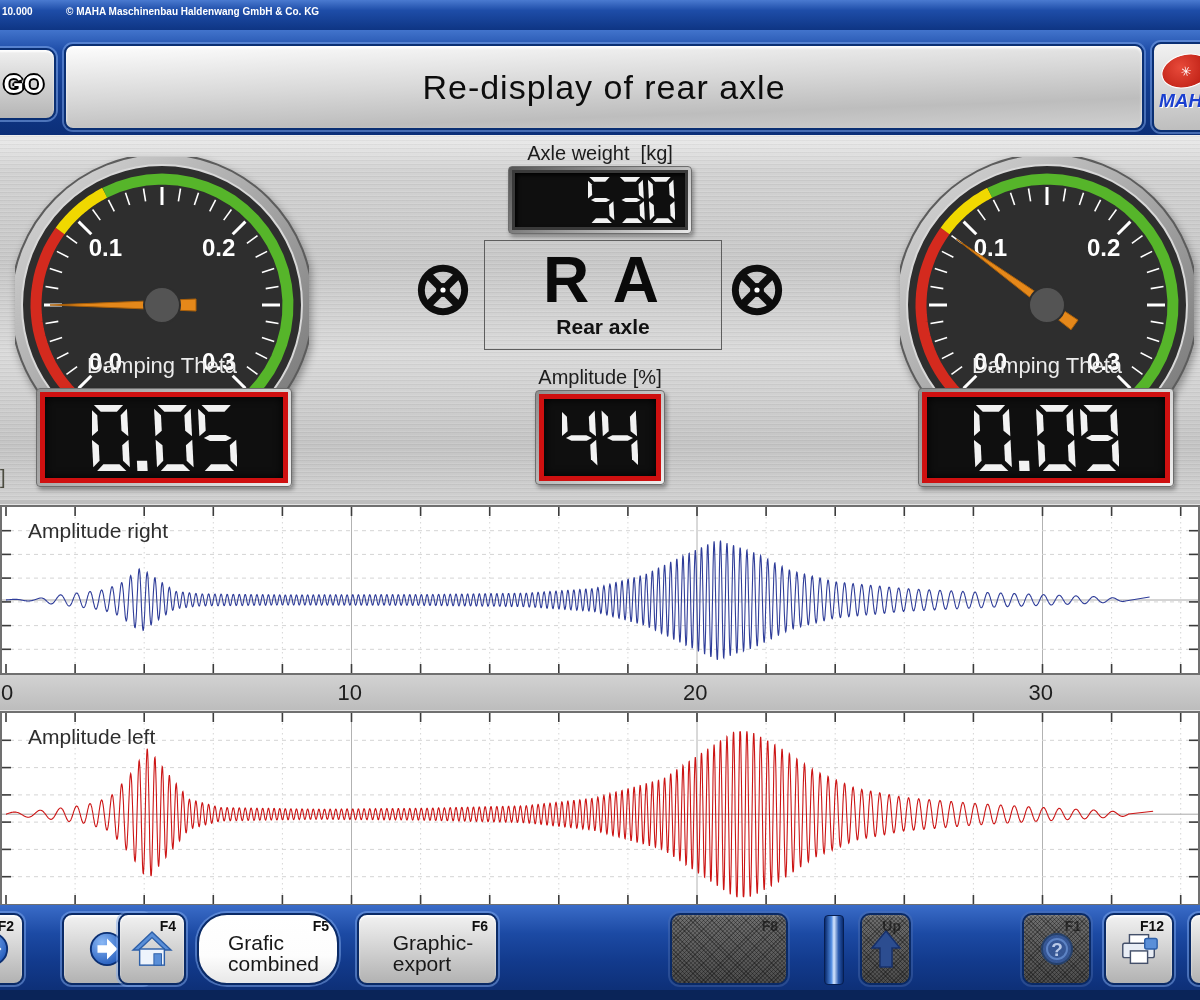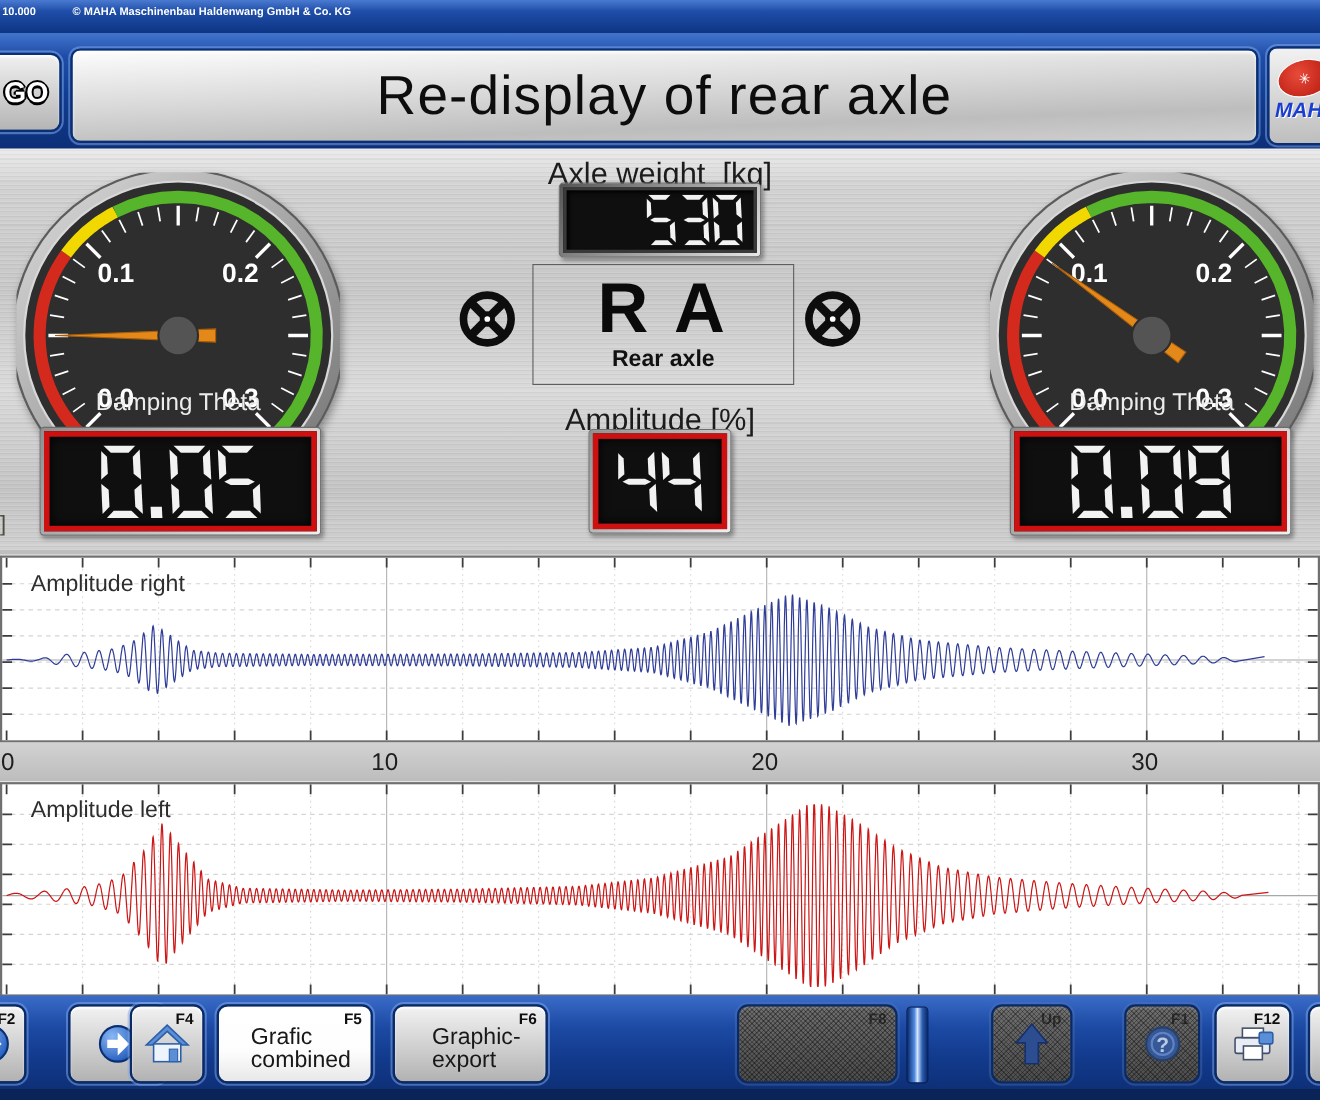--- a/index.html
+++ b/index.html
@@ -20,21 +20,21 @@
   .go-btn{position:absolute;left:-24px;top:18px;width:80px;height:72px;border-radius:10px;
     background:linear-gradient(180deg,#f0f0f0,#b5b5b5);border:2px solid #0a2f73;
     box-shadow:0 0 0 2px rgba(130,170,235,.55), inset 0 2px 2px rgba(255,255,255,.9);
     display:flex;align-items:center;justify-content:flex-end;padding-right:10px;box-sizing:border-box;
     color:#fff;font-weight:bold;font-size:26px;
     text-shadow:-2px 0 0 #000,2px 0 0 #000,0 -2px 0 #000,0 2px 0 #000,-1px -1px 0 #000,1px 1px 0 #000;}
   .title-plate{position:absolute;left:64px;top:14px;width:1076px;height:82px;border-radius:9px;
     background:linear-gradient(178deg,#fdfdfd 0%,#d8d8d8 45%,#bdbdbd 75%,#d0d0d0 100%);
     border:2px solid #0a2f73;box-shadow:0 0 0 2px rgba(130,170,235,.5), inset 0 2px 3px #fff;
     display:flex;align-items:center;justify-content:center;}
-  .title-text{font-size:50px;color:#0d0d0d;letter-spacing:1px;}
+  .title-text{font-size:34px;color:#0d0d0d;letter-spacing:1px;}
   .logo-btn{position:absolute;left:1152px;top:12px;width:64px;height:86px;border-radius:9px;
     background:linear-gradient(178deg,#f2f2f2,#bdbdbd);border:2px solid #0a2f73;
     box-shadow:0 0 0 2px rgba(130,170,235,.5);overflow:hidden;}
   .logo-oval{position:absolute;left:7px;top:10px;width:48px;height:32px;border-radius:50%;
     background:radial-gradient(circle at 40% 35%,#e84a3a,#b01208);transform:rotate(-14deg);
     border:1px solid #fff;display:flex;align-items:center;justify-content:center;}
   .logo-star{color:#fff;font-size:13px;}
   .logo-text{position:absolute;left:5px;top:46px;font-size:19px;font-weight:900;font-style:italic;
     color:#1a3fd0;text-shadow:1px 1px 0 #fff;}
 
@@ -56,21 +56,21 @@
   .lcd-red{border:5px solid #cf1010;box-shadow:inset 0 0 10px #000;}
   .lcd-dark{border:3px solid #3a3a3a;justify-content:flex-end;padding-right:10px;
     box-shadow:inset 2px 2px 4px #000;}
   .lcd-theta-left{left:36px;top:253px;width:256px;height:99px;}
   .lcd-theta-right{left:918px;top:253px;width:256px;height:99px;}
   .lcd-weight{left:508px;top:31px;width:184px;height:68px;
     background:linear-gradient(315deg,#e8e8e8,#555);}
   .lcd-diff{left:535px;top:255px;width:130px;height:95px;}
 
   .center-label{position:absolute;width:400px;left:400px;text-align:center;
-    font-size:28px;color:#1c1c1c;white-space:pre;}
+    font-size:20px;color:#1c1c1c;white-space:pre;}
   .awl{top:7px;}
   .diff{top:231px;}
   .ra-box{position:absolute;left:484px;top:105px;width:238px;height:110px;
     border:1px solid #5e5e5e;box-sizing:border-box;text-align:center;}
   .ra-code{font-size:64px;font-weight:bold;letter-spacing:4px;color:#0a0a0a;line-height:70px;margin-top:4px;}
   .ra-name{font-size:21px;font-weight:bold;color:#111;}
   .wheel{position:absolute;top:127px;width:52px;height:56px;}
   .wheel-left{left:417px;}
   .wheel-right{left:731px;}
   .y-unit{position:absolute;left:0;top:331px;font-size:20px;color:#4c4c40;}
@@ -90,21 +90,21 @@
   
   .toolbar{position:absolute;left:0;top:905px;width:1200px;height:95px;
     background:linear-gradient(180deg,#3a6cc8 0%,#1c4aa4 30%,#123a8c 60%,#0c2c70 100%);}
   .toolbar::after{content:"";position:absolute;left:0;bottom:0;width:100%;height:10px;
     background:#0a2458;}
   .fkey{position:absolute;top:8px;height:72px;border-radius:10px;box-sizing:border-box;
     border:2px solid #0a2a66;overflow:hidden;
     background:linear-gradient(180deg,#f2f2f2 0%,#cfcfcf 55%,#b2b2b2 100%);
     box-shadow:0 0 0 2px rgba(130,170,235,.5), inset 0 2px 2px rgba(255,255,255,.85);
     display:flex;align-items:center;justify-content:center;}
-  .fkey.active{background:linear-gradient(180deg,#ffffff 0%,#fdfdfd 60%,#e8e8e8 100%);}
+  .fkey.active{background:linear-gradient(180deg,#ffffff 0%,#fdfdfd 60%,#e8e8e8 100%);border-radius:30px;}
   .fkey.disabled{background-color:#565656;
     background-image:repeating-linear-gradient(45deg,rgba(0,0,0,.30) 0 1px,transparent 1px 3px),
       repeating-linear-gradient(-45deg,rgba(0,0,0,.30) 0 1px,transparent 1px 3px),
       linear-gradient(180deg,#6e6e6e,#4c4c4c);
     box-shadow:0 0 0 2px rgba(90,120,180,.35), inset 0 2px 2px rgba(255,255,255,.15);}
   .fkey-label{position:absolute;top:3px;right:8px;font-size:14px;font-weight:bold;color:#0e0e0e;}
   .fkey.disabled .fkey-label{color:rgba(15,15,15,.65);}
   .fkey-text{font-size:21px;line-height:21px;color:#181818;align-self:flex-start;
     margin:17px 0 0 11px;}
   .tb-sep{position:absolute;left:824px;top:10px;width:18px;height:68px;border-radius:4px;
@@ -598,24 +598,24 @@
         </span>
       </div>
       <div class="fkey active" style="left: 197px; width: 142px;">
         <span class="fkey-label">F5</span>
         <span class="fkey-text">Grafic<br>combined</span>
       </div>
       <div class="fkey" style="left: 357px; width: 141px;">
         <span class="fkey-label">F6</span>
         <span class="fkey-text">Graphic-<br>export</span>
       </div>
-      <div class="fkey disabled" style="left: 670px; width: 146px;">
+      <div class="fkey disabled" style="left: 670px; width: 118px;">
         <span class="fkey-label">F8</span>
       </div>
-      <div class="fkey disabled" style="left: 860px; width: 74px; margin-left: 41px;">
+      <div class="fkey disabled" style="left: 860px; width: 51px;">
         <span class="fkey-label">Up</span>
         <span style="display:flex">
           <svg width="30" height="42" viewBox="0 0 30 40">
             <polygon points="15,2 29,19 21,19 21,38 9,38 9,19 1,19" fill="#2c4d90" stroke="#17306a" stroke-width="1.5"></polygon>
           </svg>
         </span>
       </div>
       <div class="fkey disabled" style="left: 1022px; width: 69px;">
         <span class="fkey-label">F1</span>
         <span style="display:flex">

